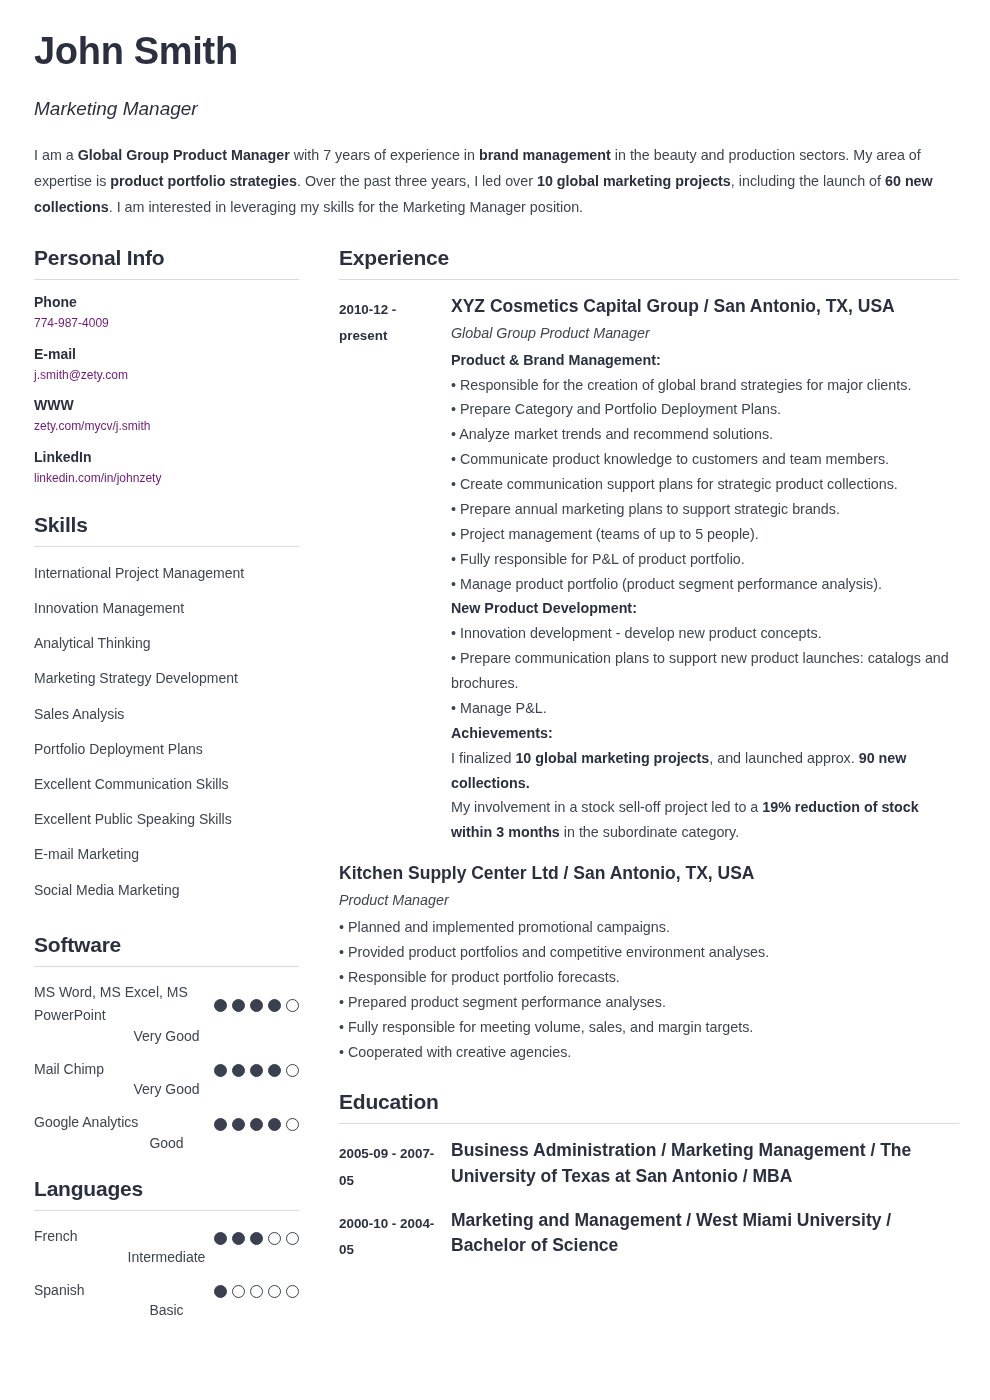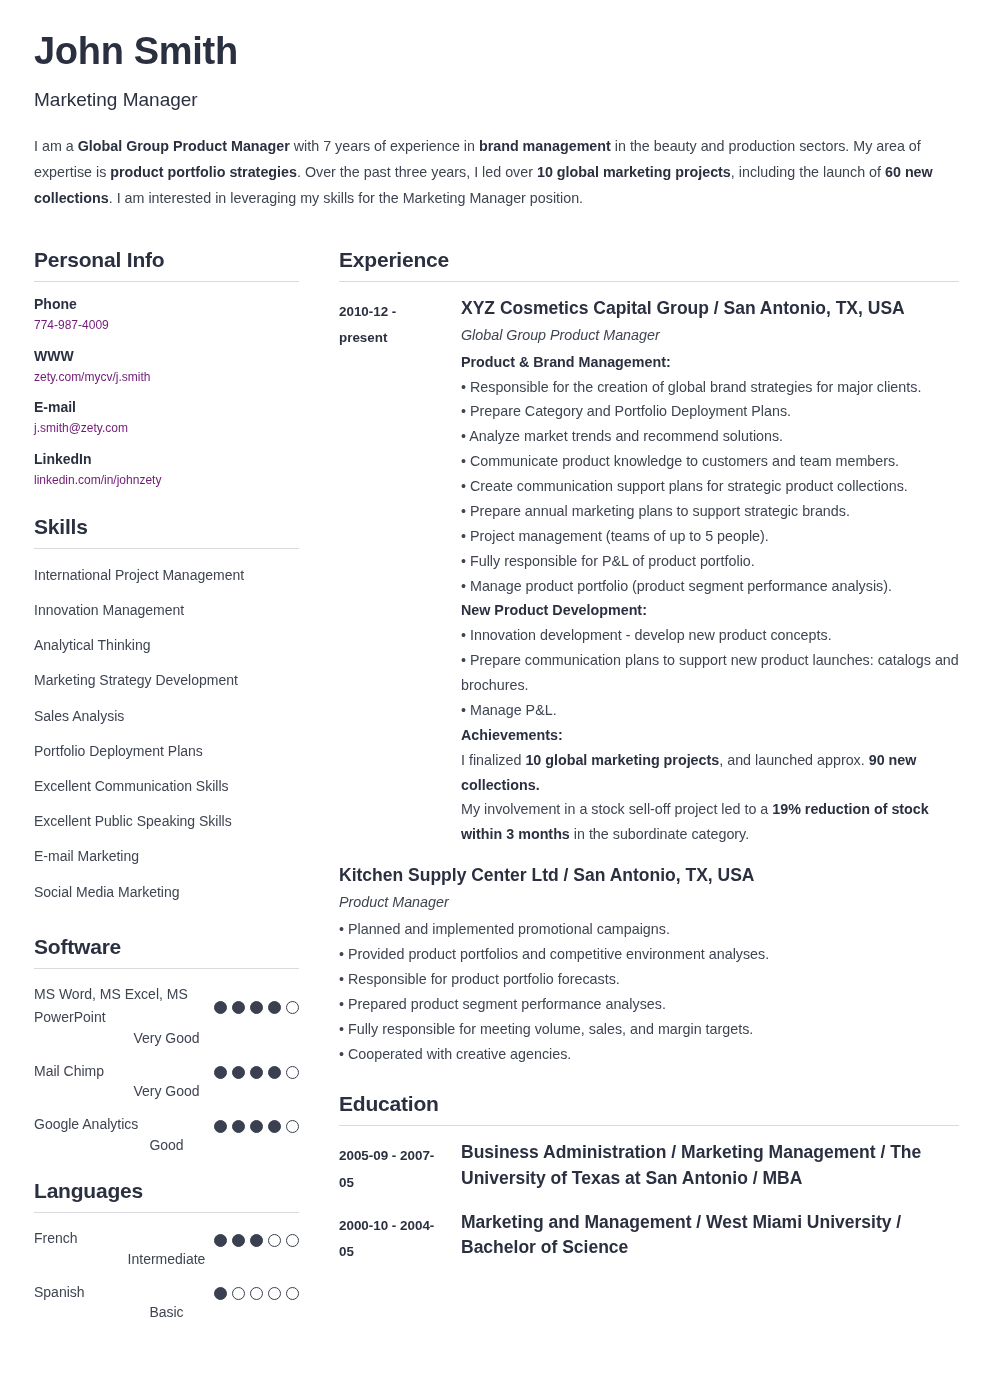--- a/index.html
+++ b/index.html
@@ -30,22 +30,23 @@
   .full-name {
     font-size: 38px;
     font-weight: 700;
     color: #2b3040;
     letter-spacing: -0.3px;
     line-height: 1.15;
   }
 
   .job-title {
     font-size: 19px;
-    color: #2b3040;
-    margin-top: 15px;
+    font-style: italic;
+    color: #2b3040;
+    margin-top: 24px;
     font-weight: 400;
   }
 
   .summary {
     margin-top: 22px;
     font-size: 14.3px;
     line-height: 1.82;
     color: #3e4451;
     max-width: 924px;
   }
@@ -55,21 +56,21 @@
   .columns {
     display: flex;
     align-items: flex-start;
     gap: 40px;
   }
 
   .col-left  { width: 265px; flex: 0 0 265px; }
   .col-right { width: 620px; flex: 0 0 620px; }
 
   
-  .section { margin-bottom: 26px; margin-top: 11px; }
+  .section { margin-bottom: 26px; }
 
   .section-title {
     font-size: 21px;
     font-weight: 700;
     color: #2b3040;
     letter-spacing: -0.2px;
     padding-bottom: 9px;
     border-bottom: 1px solid #d8dade;
     margin-bottom: 14px;
   }
@@ -128,21 +129,21 @@
   .rate-label {
     font-size: 14px;
     color: #3e4451;
     text-align: center;
     margin-top: 1px;
   }
 
   
   .entry {
     display: flex;
-    gap: 16px;
+    gap: 6px;
     margin-bottom: 16px;
   }
   .entry-date {
     width: 106px;
     flex: 0 0 106px;
     font-size: 13.4px;
     font-weight: 700;
     color: #2b3040;
     line-height: 1.95;
     padding-top: 3px;
@@ -200,26 +201,26 @@
     <div class="col-left">
 
       <div class="section">
         <div class="section-title">Personal Info</div>
         <div>
             <div class="info-item">
               <div class="info-label">Phone</div>
               <div class="info-value">774-987-4009</div>
             </div>
             <div class="info-item">
+              <div class="info-label">E-mail</div>
+              <div class="info-value">j.smith@zety.com</div>
+            </div>
+            <div class="info-item">
               <div class="info-label">WWW</div>
               <div class="info-value">zety.com/mycv/j.smith</div>
-            </div>
-            <div class="info-item">
-              <div class="info-label">E-mail</div>
-              <div class="info-value">j.smith@zety.com</div>
             </div>
             <div class="info-item">
               <div class="info-label">LinkedIn</div>
               <div class="info-value">linkedin.com/in/johnzety</div>
             </div>
           </div>
       </div>
 
       <div class="section">
         <div class="section-title">Skills</div>

